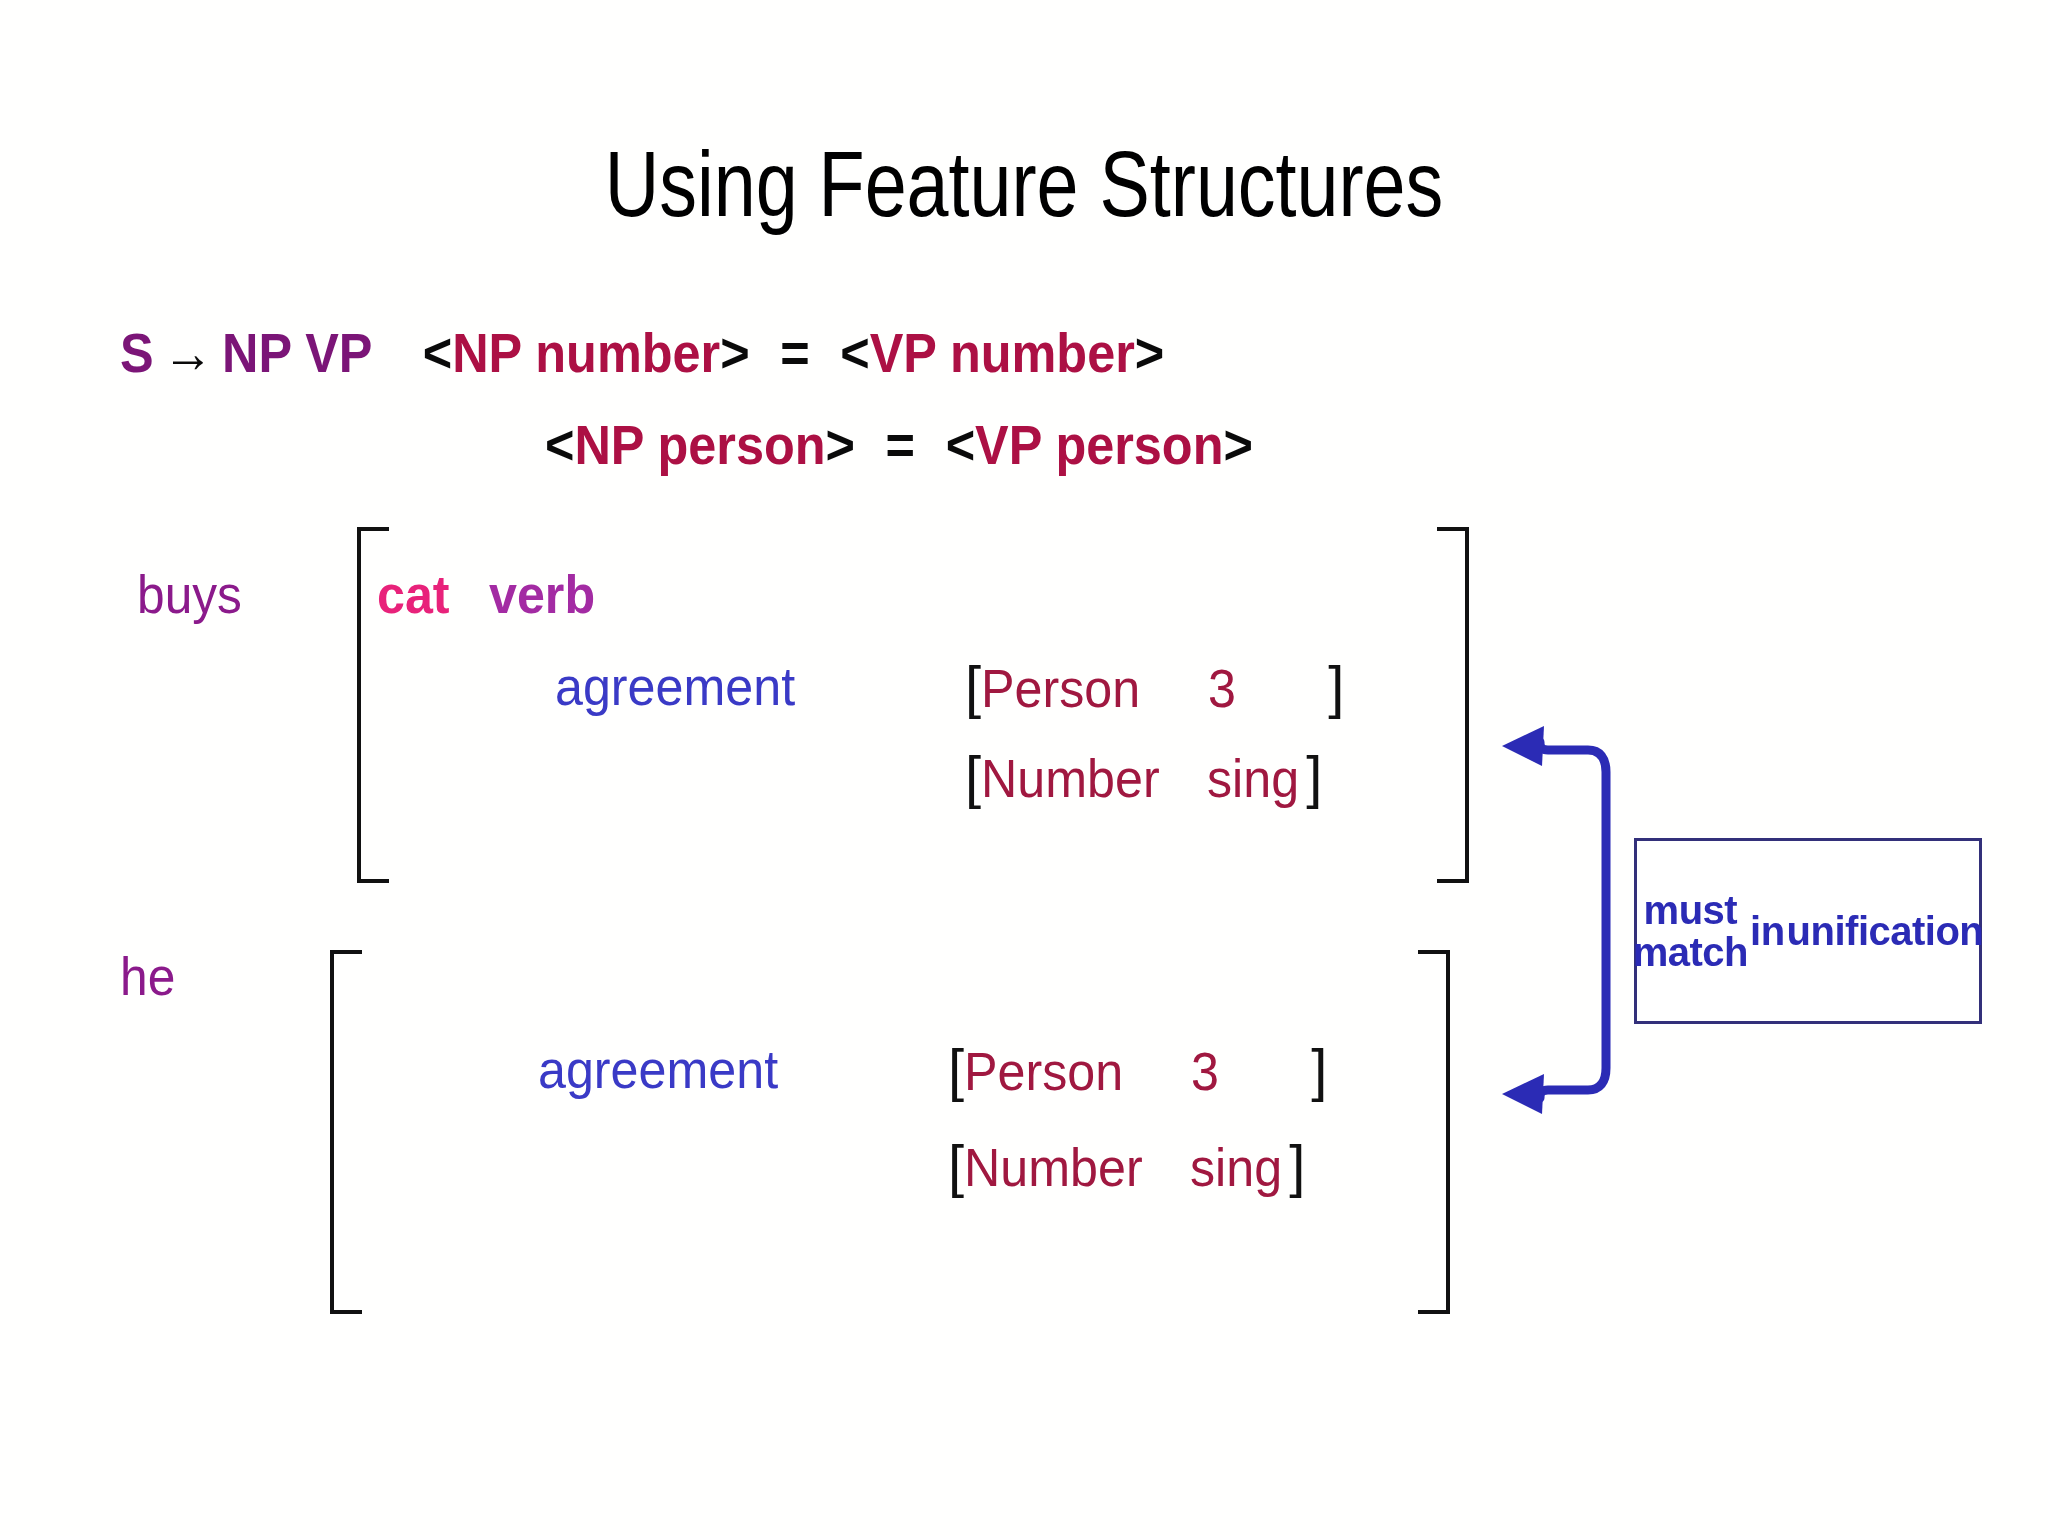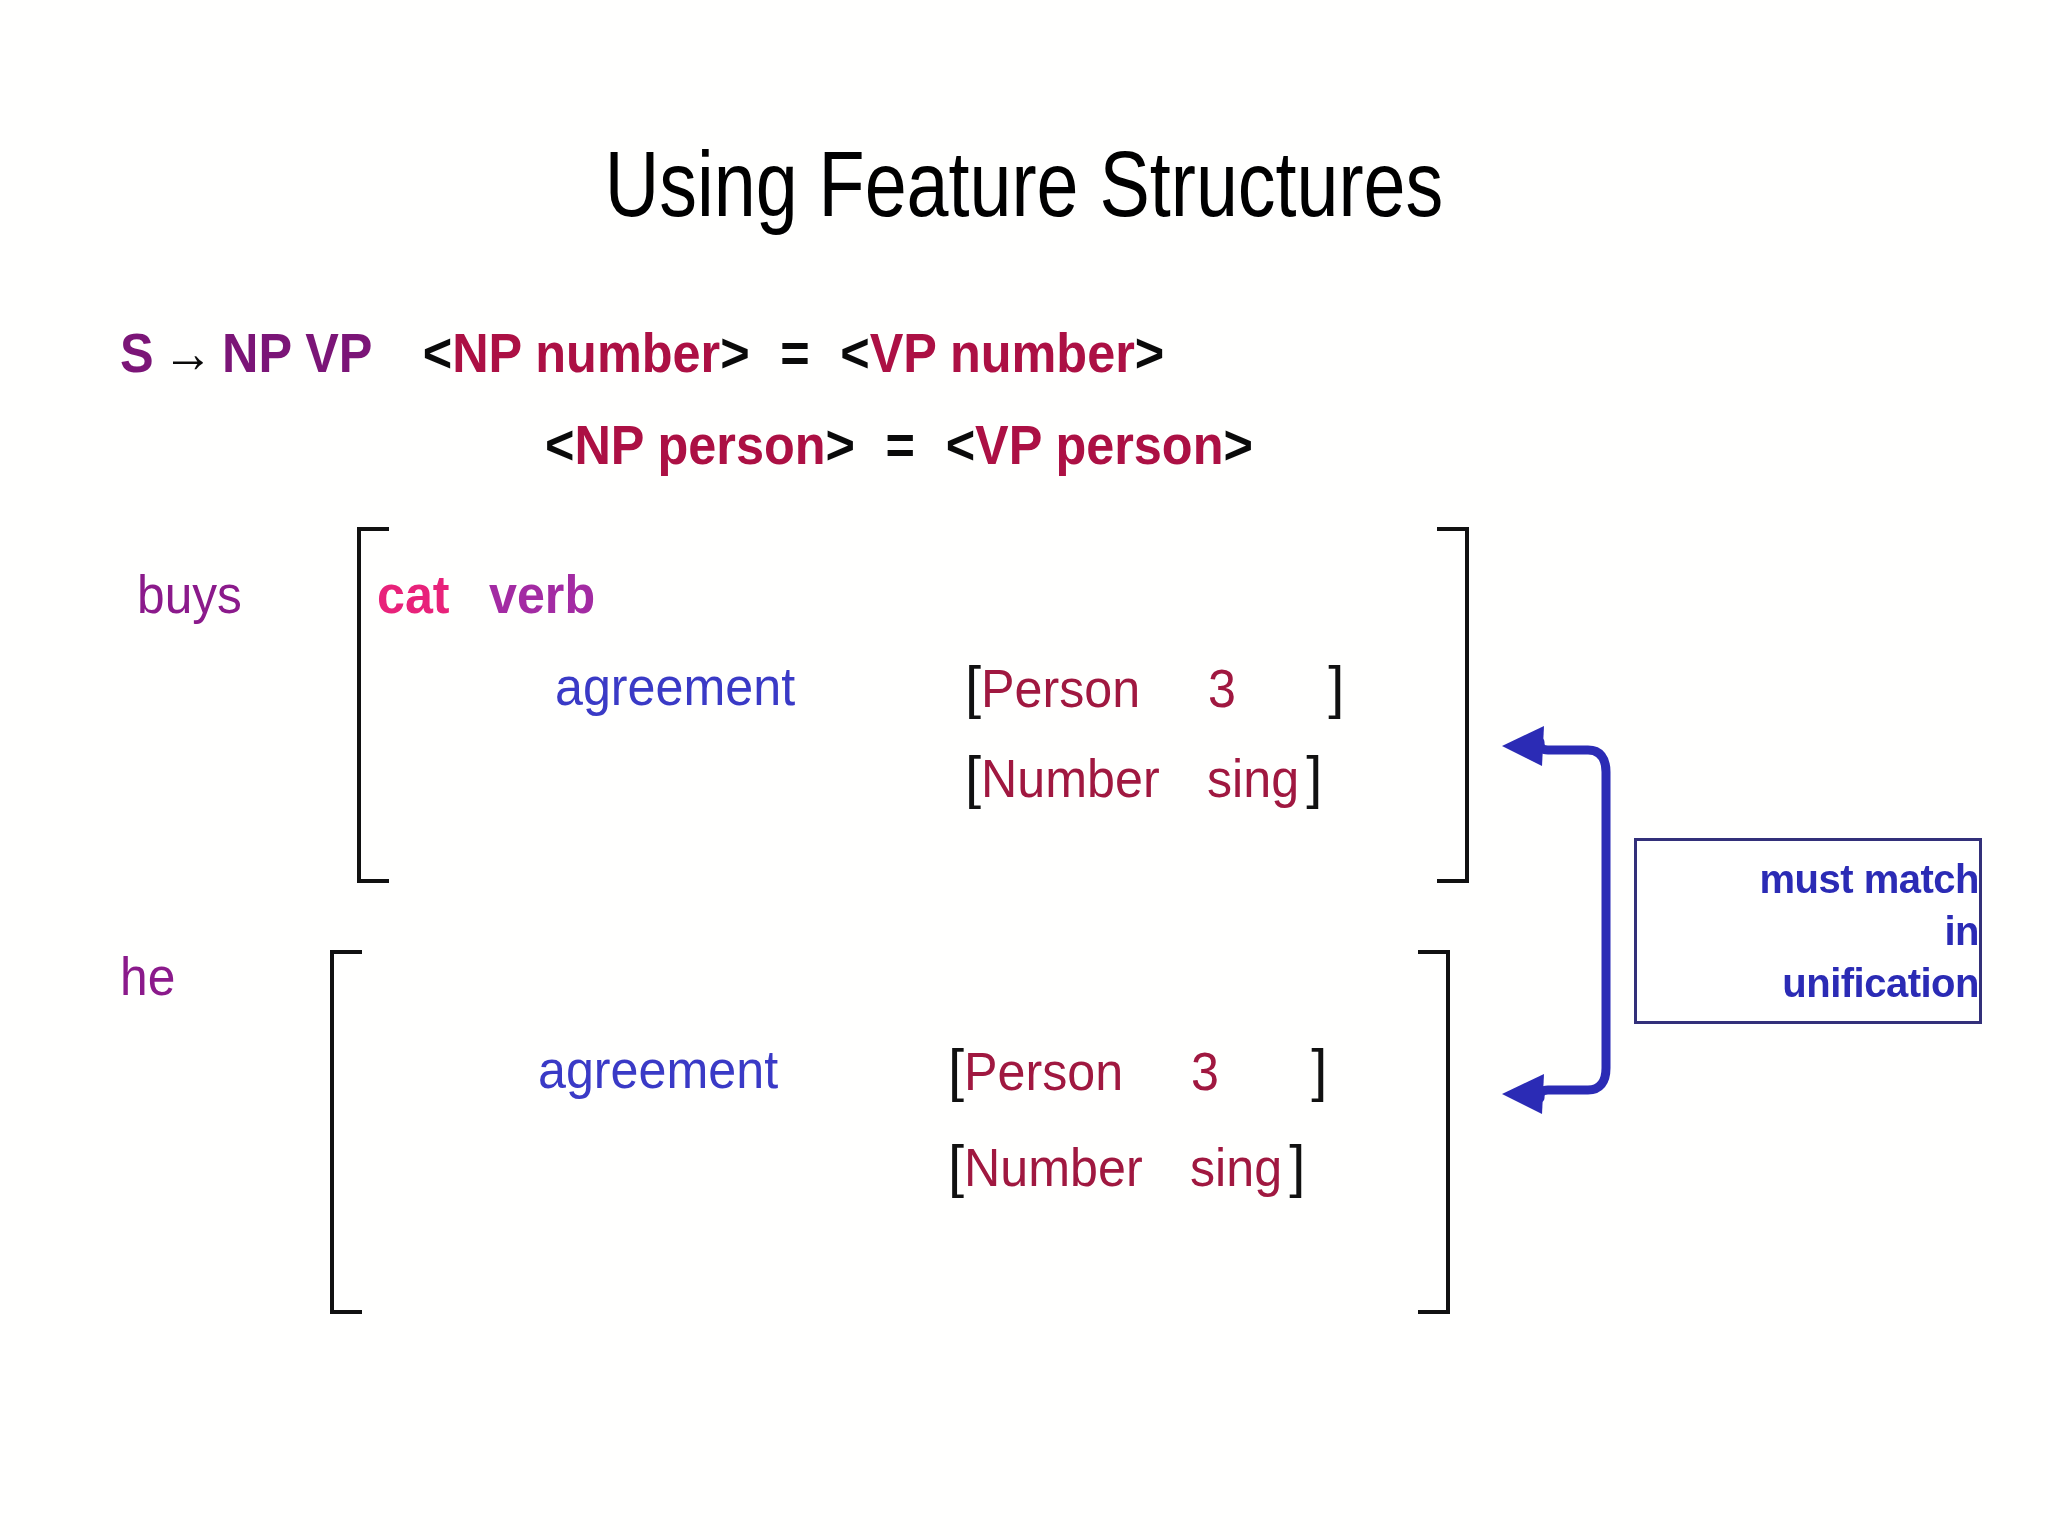--- a/index.html
+++ b/index.html
@@ -98,24 +98,24 @@
   #match-box {
     position: absolute;
     left: 1634px;
     top: 838px;
     width: 348px;
     height: 186px;
     border: 3px solid #33307A;
     background: #ffffff;
     box-sizing: border-box;
     display: flex;
-    flex-direction: column;
-    align-items: flex-end;
+    flex-direction: row;
+    align-items: center;
     justify-content: center;
-    gap: 10px;
+    gap: 2px;
   }
   #match-box span {
     font-size: 40px;
     font-weight: bold;
     color: #2B2BB5;
     line-height: 1.05;
     text-align: center;
     letter-spacing: -0.5px;
   }
   #match-arrow {

